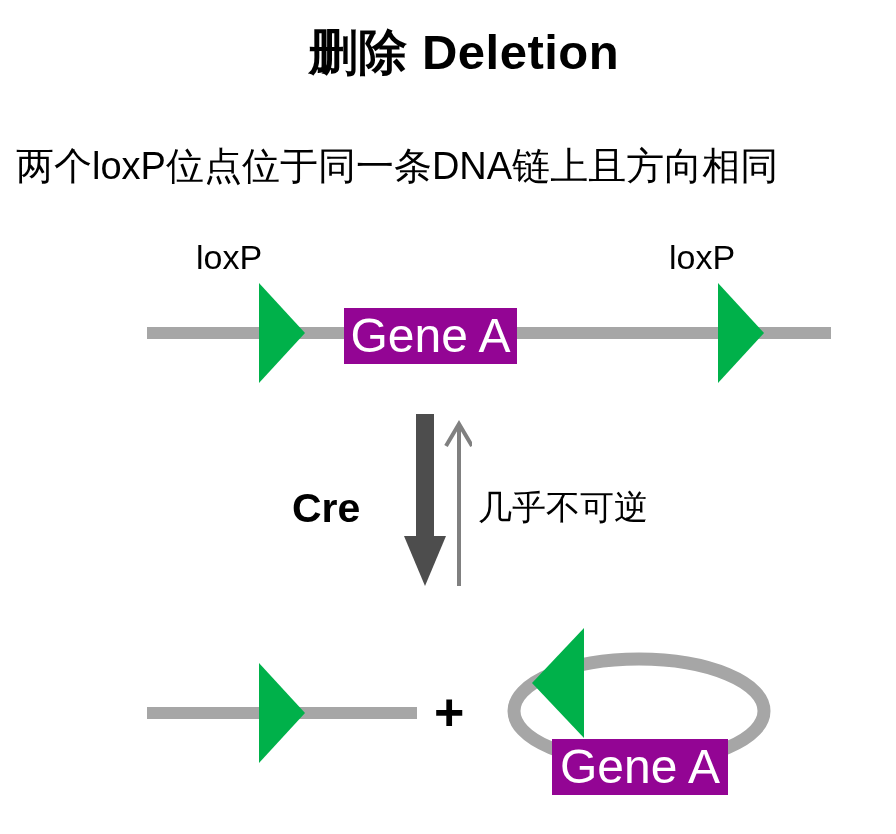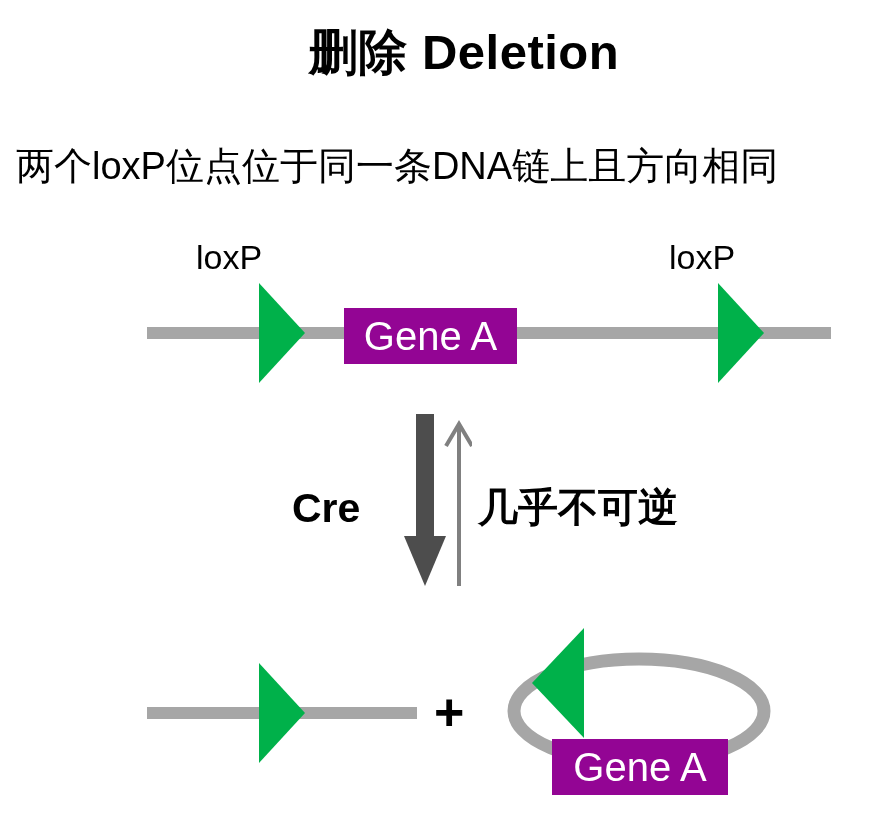--- a/index.html
+++ b/index.html
@@ -56,21 +56,21 @@
   .lox-label {
     position: absolute;
     font-size: 34px;
     line-height: 38px;
     white-space: nowrap;
   }
   .gene-box {
     position: absolute;
     background: #930594;
     color: #ffffff;
-    font-size: 40px;
+    font-size: 48px;
     line-height: 56px;
     text-align: center;
     white-space: nowrap;
   }
   .tri-right {
     position: absolute;
     width: 0;
     height: 0;
     border-top: 50px solid transparent;
     border-bottom: 50px solid transparent;
@@ -88,24 +88,23 @@
   
   .cre-label {
     position: absolute;
     font-size: 41px;
     font-weight: bold;
     line-height: 48px;
     white-space: nowrap;
   }
   .rev-label {
     position: absolute;
-    font-size: 40px;
+    font-size: 34px;
     line-height: 48px;
     white-space: nowrap;
-    font-weight: bold;
   }
   .arrows-svg {
     position: absolute;
   }
 
   
   .plus-sign {
     position: absolute;
     font-size: 52px;
     font-weight: bold;

